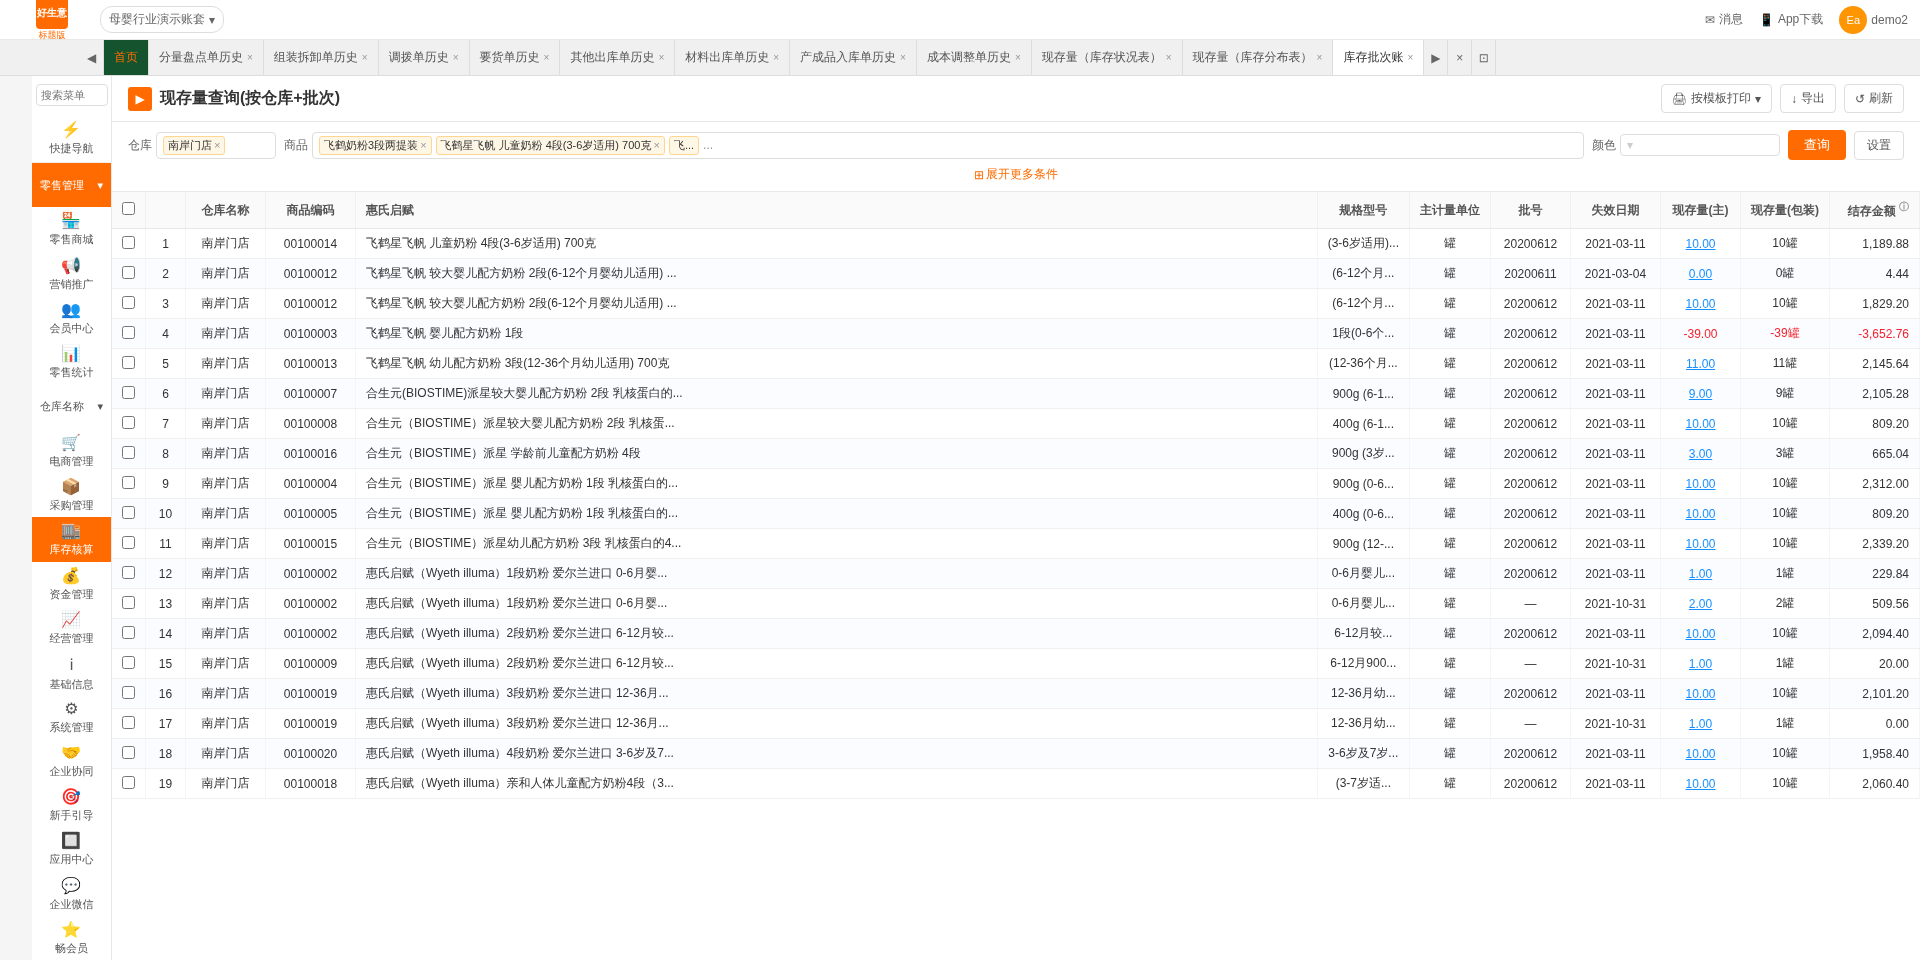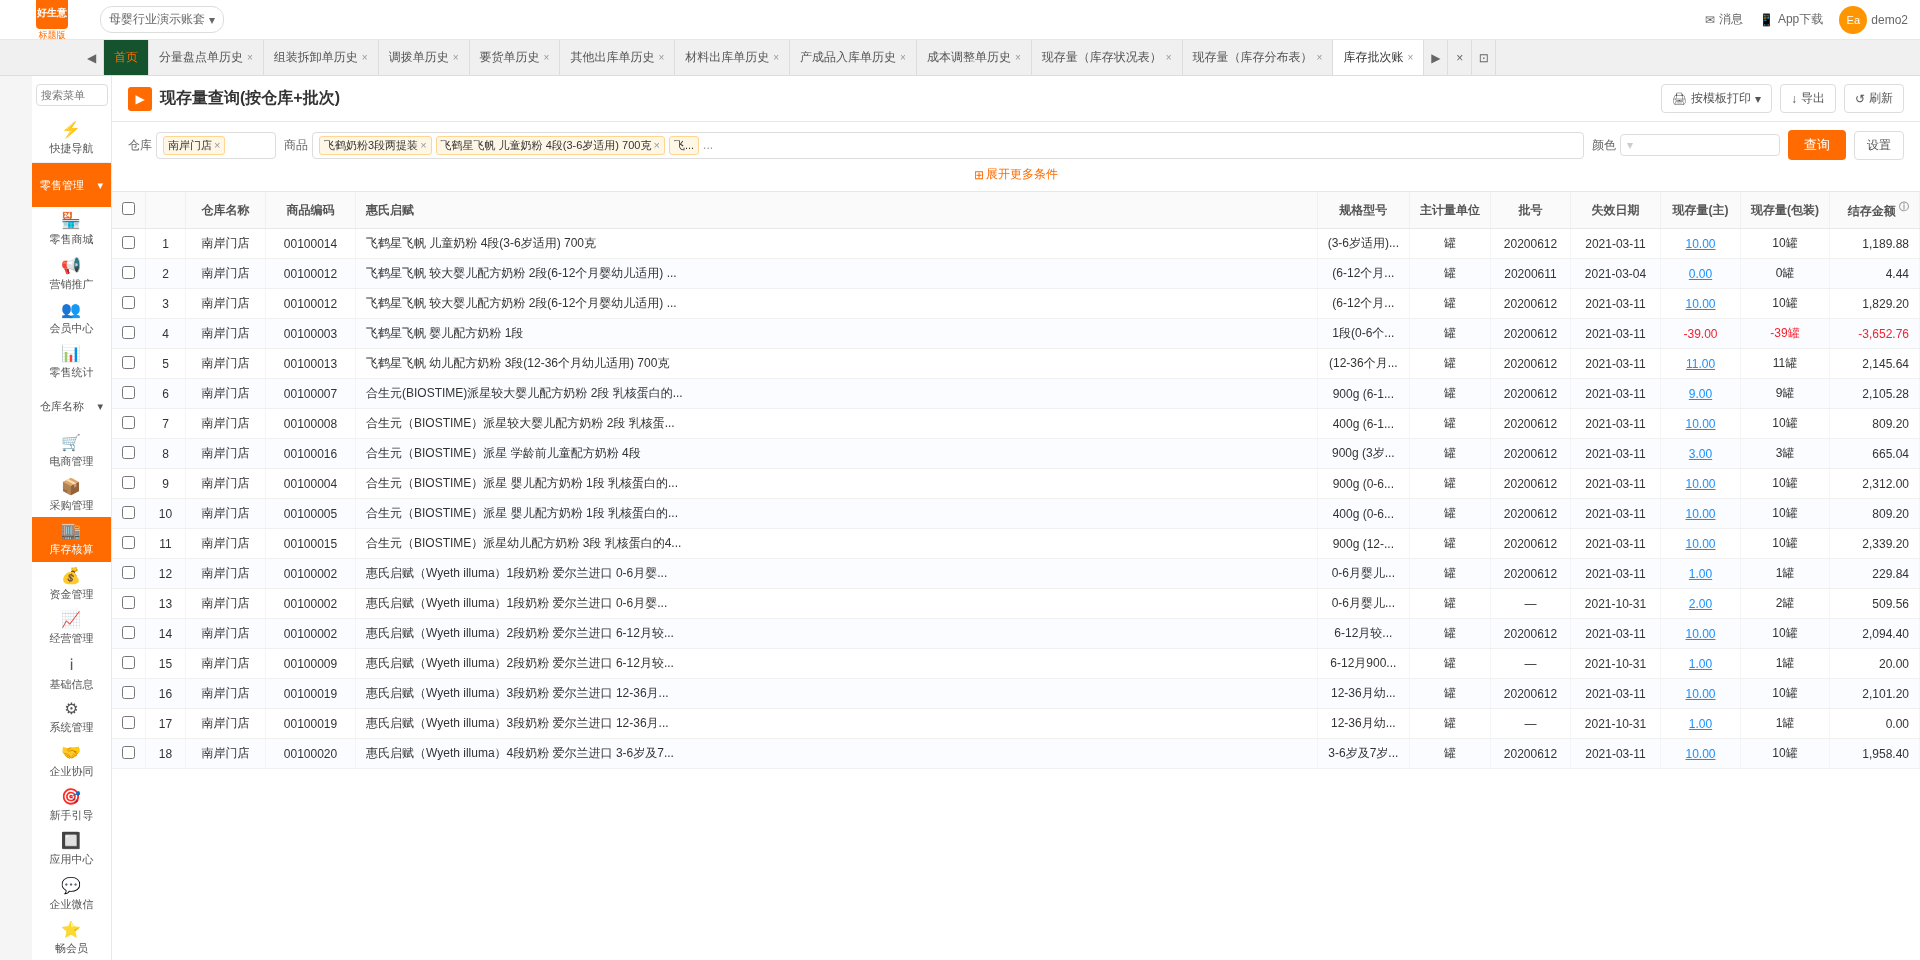--- a/index.html
+++ b/index.html
@@ -598,18 +598,32 @@
       <td class="col-code">00100020</td>
       <td class="col-name" title="惠氏启赋（Wyeth illuma）4段奶粉 爱尔兰进口 3-6岁及7...">惠氏启赋（Wyeth illuma）4段奶粉 爱尔兰进口 3-6岁及7...</td>
       <td class="col-spec">3-6岁及7岁...</td>
       <td class="col-unit">罐</td>
       <td class="col-batch">20200612</td>
       <td class="col-expire">2021-03-11</td>
       <td class="col-qty num-link">10.00</td>
       <td class="col-pkg ">10罐</td>
       <td class="col-balance " style="text-align:right;">1,958.40</td>
     </tr>
+            <tr class="row-even">
+      <td class="col-checkbox"><input type="checkbox" style=""></td>
+      <td class="col-no">19</td>
+      <td class="col-warehouse">南岸门店</td>
+      <td class="col-code">00100018</td>
+      <td class="col-name" title="惠氏启赋（Wyeth illuma）亲和人体儿童配方奶粉4段（3...">惠氏启赋（Wyeth illuma）亲和人体儿童配方奶粉4段（3...</td>
+      <td class="col-spec">(3-7岁适...</td>
+      <td class="col-unit">罐</td>
+      <td class="col-batch">20200612</td>
+      <td class="col-expire">2021-03-11</td>
+      <td class="col-qty num-link">10.00</td>
+      <td class="col-pkg ">10罐</td>
+      <td class="col-balance " style="text-align:right;">2,060.40</td>
+    </tr>
           </tbody>
       </table>
     </div>
 
   </div>
 </div>
 
 </body></html>

